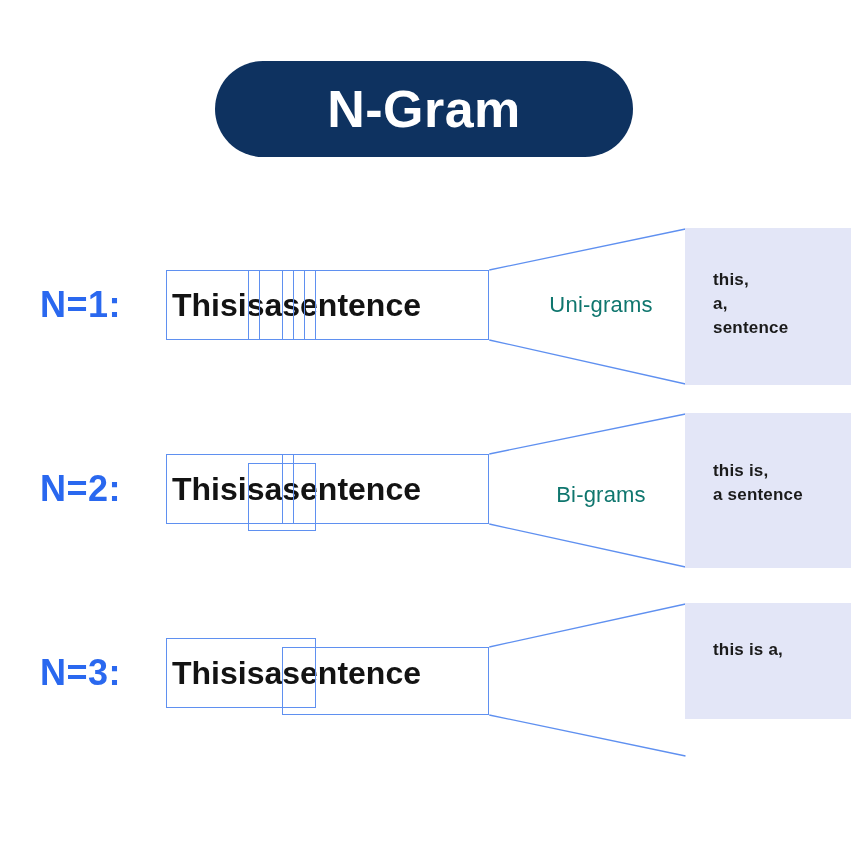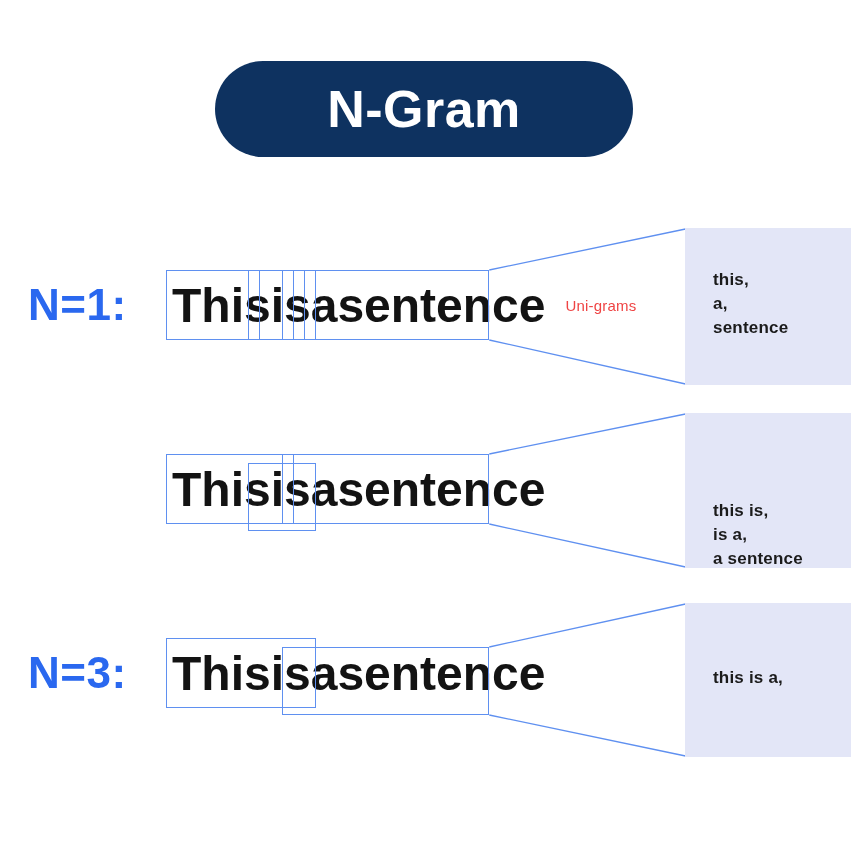--- a/index.html
+++ b/index.html
@@ -20,40 +20,40 @@
   .title-pill{
     position:absolute;left:215px;top:61px;width:418px;height:96px;
     background:var(--pill-bg);border-radius:48px;
     display:flex;align-items:center;justify-content:center;
   }
   .title-pill span{
     color:#ffffff;font-size:52px;font-weight:700;letter-spacing:.5px;text-align:right;
   }
 
   .row-label{
-    position:absolute;left:28px;width:120px;height:70px;
+    position:absolute;left:40px;width:120px;height:70px;
     display:flex;align-items:center;
-    font-size:44px;font-weight:700;color:var(--accent);letter-spacing:.5px;
+    font-size:36px;font-weight:700;color:var(--accent);letter-spacing:.5px;
   }
 
   .sentence{
     position:absolute;left:172px;height:70px;
     display:flex;align-items:center;white-space:pre;
-    font-size:48px;font-weight:600;color:var(--ink);word-spacing:4px;
+    font-size:32px;font-weight:600;color:var(--ink);word-spacing:4px;
   }
 
   .gram-box{
     position:absolute;border:1.5px solid var(--line);
     background:transparent;pointer-events:none;
   }
 
   .gram-label{
     position:absolute;left:540px;width:122px;height:70px;
     display:flex;align-items:center;justify-content:center;
-    font-size:15px;color:#ef4444;letter-spacing:.2px;
+    font-size:22px;color:#0f766e;letter-spacing:.2px;
   }
 
   .output-panel{
     position:absolute;left:685px;width:166px;background:var(--panel);
     padding-left:28px;
   }
   .output-line{
     font-size:17px;font-weight:600;line-height:24px;color:#1b1b1b;letter-spacing:.2px;
   }
 
@@ -80,30 +80,31 @@
 
   <div class="row-label" style="top:270px">N=1:</div>
   <div class="sentence" style="top:270px"><span>This</span> <span>is</span> <span>a</span> <span>sentence</span></div>
   <div class="gram-label" style="top:270px">Uni-grams</div>
   <div class="output-panel" style="top:228px;height:157px;padding-top:40px">
     <div class="output-line">this,</div>
     <div class="output-line">a,</div>
     <div class="output-line">sentence</div>
   </div>
 
+  <div class="row-label" style="top:454px">N=2:</div>
   <div class="sentence" style="top:454px"><span>This</span> <span>is</span> <span>a</span> <span>sentence</span></div>
-  <div class="output-panel" style="top:413px;height:155px;padding-top:86px">
+  <div class="gram-label" style="top:460px">Bi-grams</div>
+  <div class="output-panel" style="top:413px;height:155px;padding-top:46px">
     <div class="output-line">this is,</div>
-    <div class="output-line">is a,</div>
     <div class="output-line">a sentence</div>
   </div>
 
   <div class="row-label" style="top:638px">N=3:</div>
   <div class="sentence" style="top:638px"><span>This</span> <span>is</span> <span>a</span> <span>sentence</span></div>
-  <div class="output-panel" style="top:603px;height:154px;padding-top:63px">
+  <div class="output-panel" style="top:603px;height:116px;padding-top:35px">
     <div class="output-line">this is a,</div>
   </div>
 
 <div class="gram-box" style="left: 166px; top: 270px; width: 94.2344px; height: 70px;"></div>
     <div class="gram-box" style="left: 248.234px; top: 270px; width: 45.3594px; height: 70px;"></div>
     <div class="gram-box" style="left: 281.594px; top: 270px; width: 34.25px; height: 70px;"></div>
     <div class="gram-box" style="left: 303.844px; top: 270px; width: 185.422px; height: 70px;"></div>
     <div class="gram-box" style="left: 166px; top: 454px; width: 127.594px; height: 70px;"></div>
     <div class="gram-box" style="left: 281.594px; top: 454px; width: 207.672px; height: 70px;"></div>
     <div class="gram-box" style="left: 248.234px; top: 463px; width: 67.6094px; height: 68px;"></div>

